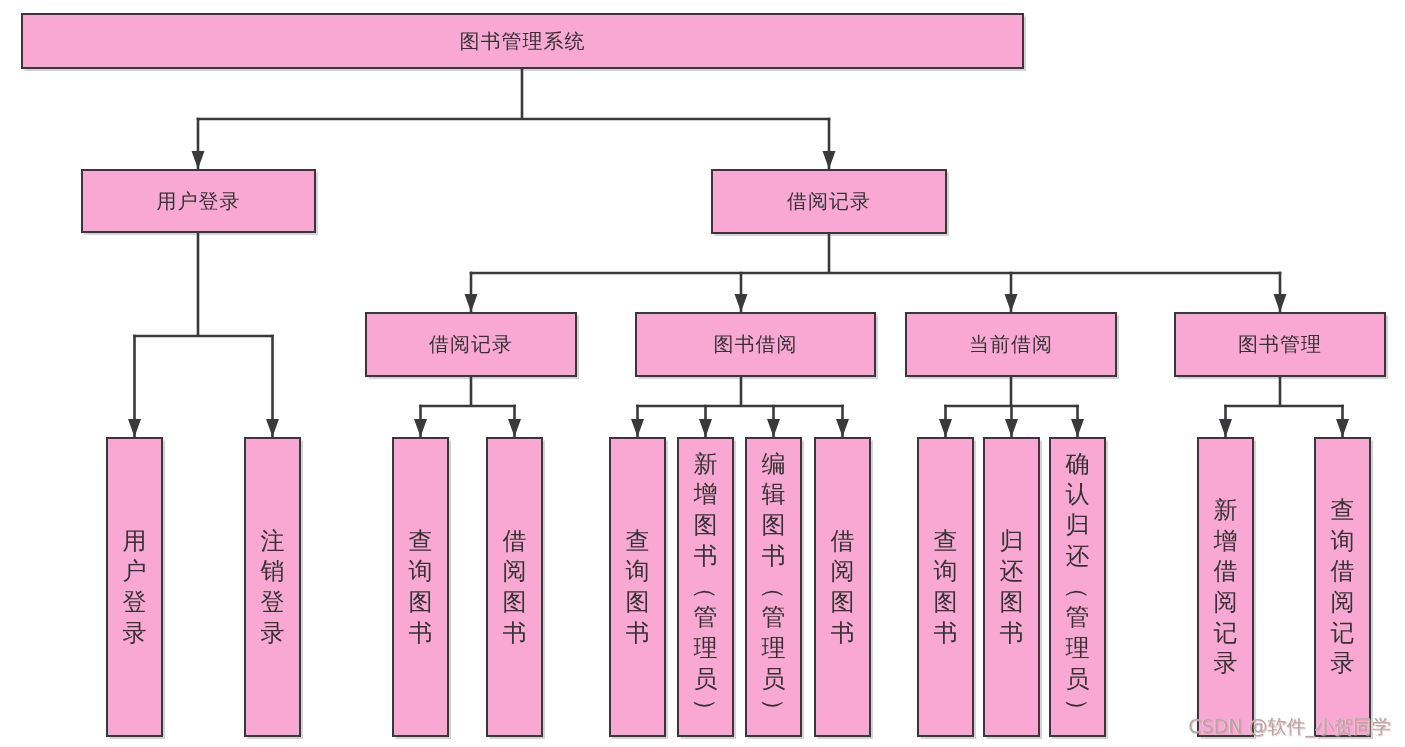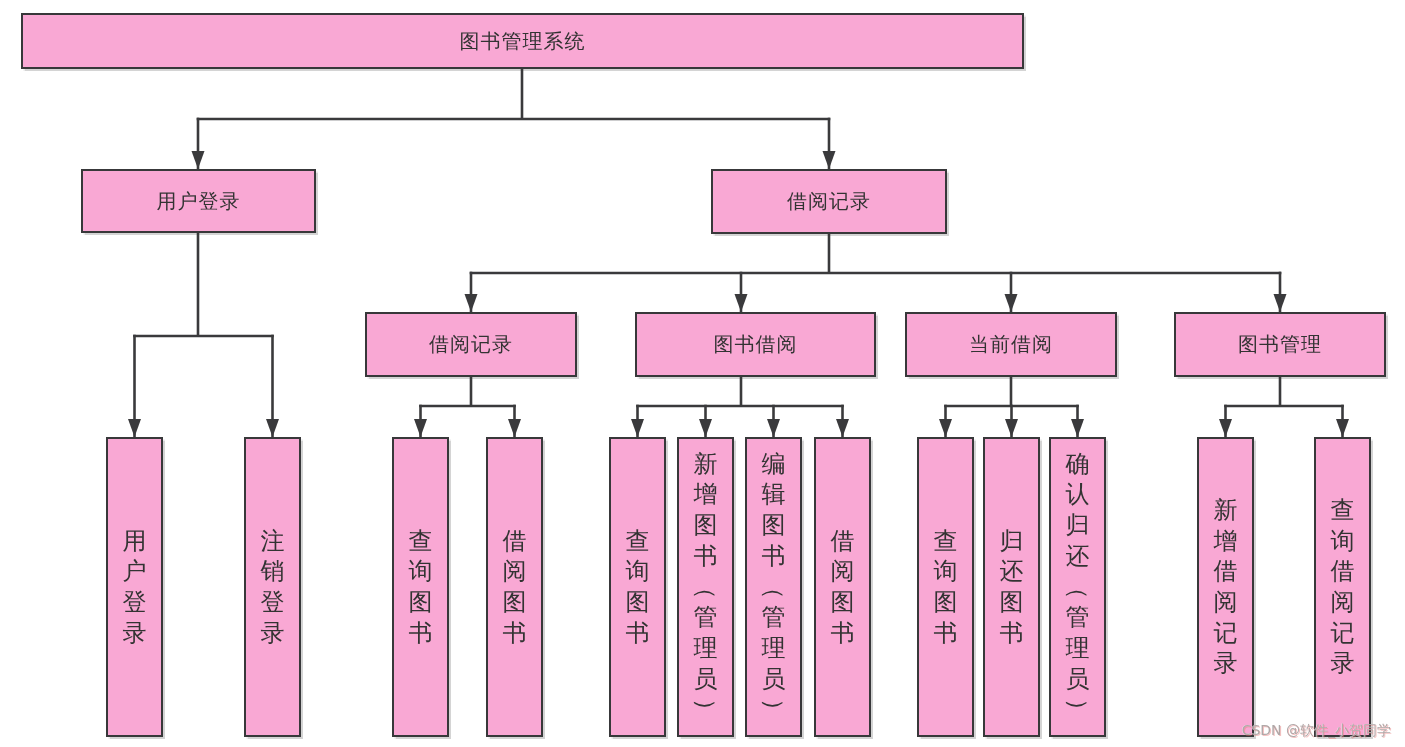--- a/index.html
+++ b/index.html
@@ -40,21 +40,21 @@
     line-height: 1.28;
     text-align: center;
     color: #333;
   }
   .vchar.rot { transform: rotate(90deg); }
 
   #watermark {
     position: absolute;
     right: 14px;
     bottom: 7px;
-    font-size: 14px;
+    font-size: 19px;
     color: #b0a8a8;
     text-shadow: 1px 1px 0 rgba(235, 120, 120, 0.45), -0.5px -0.5px 0 rgba(255,255,255,0.6);
     white-space: nowrap;
     z-index: 5;
     margin-top: 44px;
   }
 </style>
 </head>
 <body>
 

